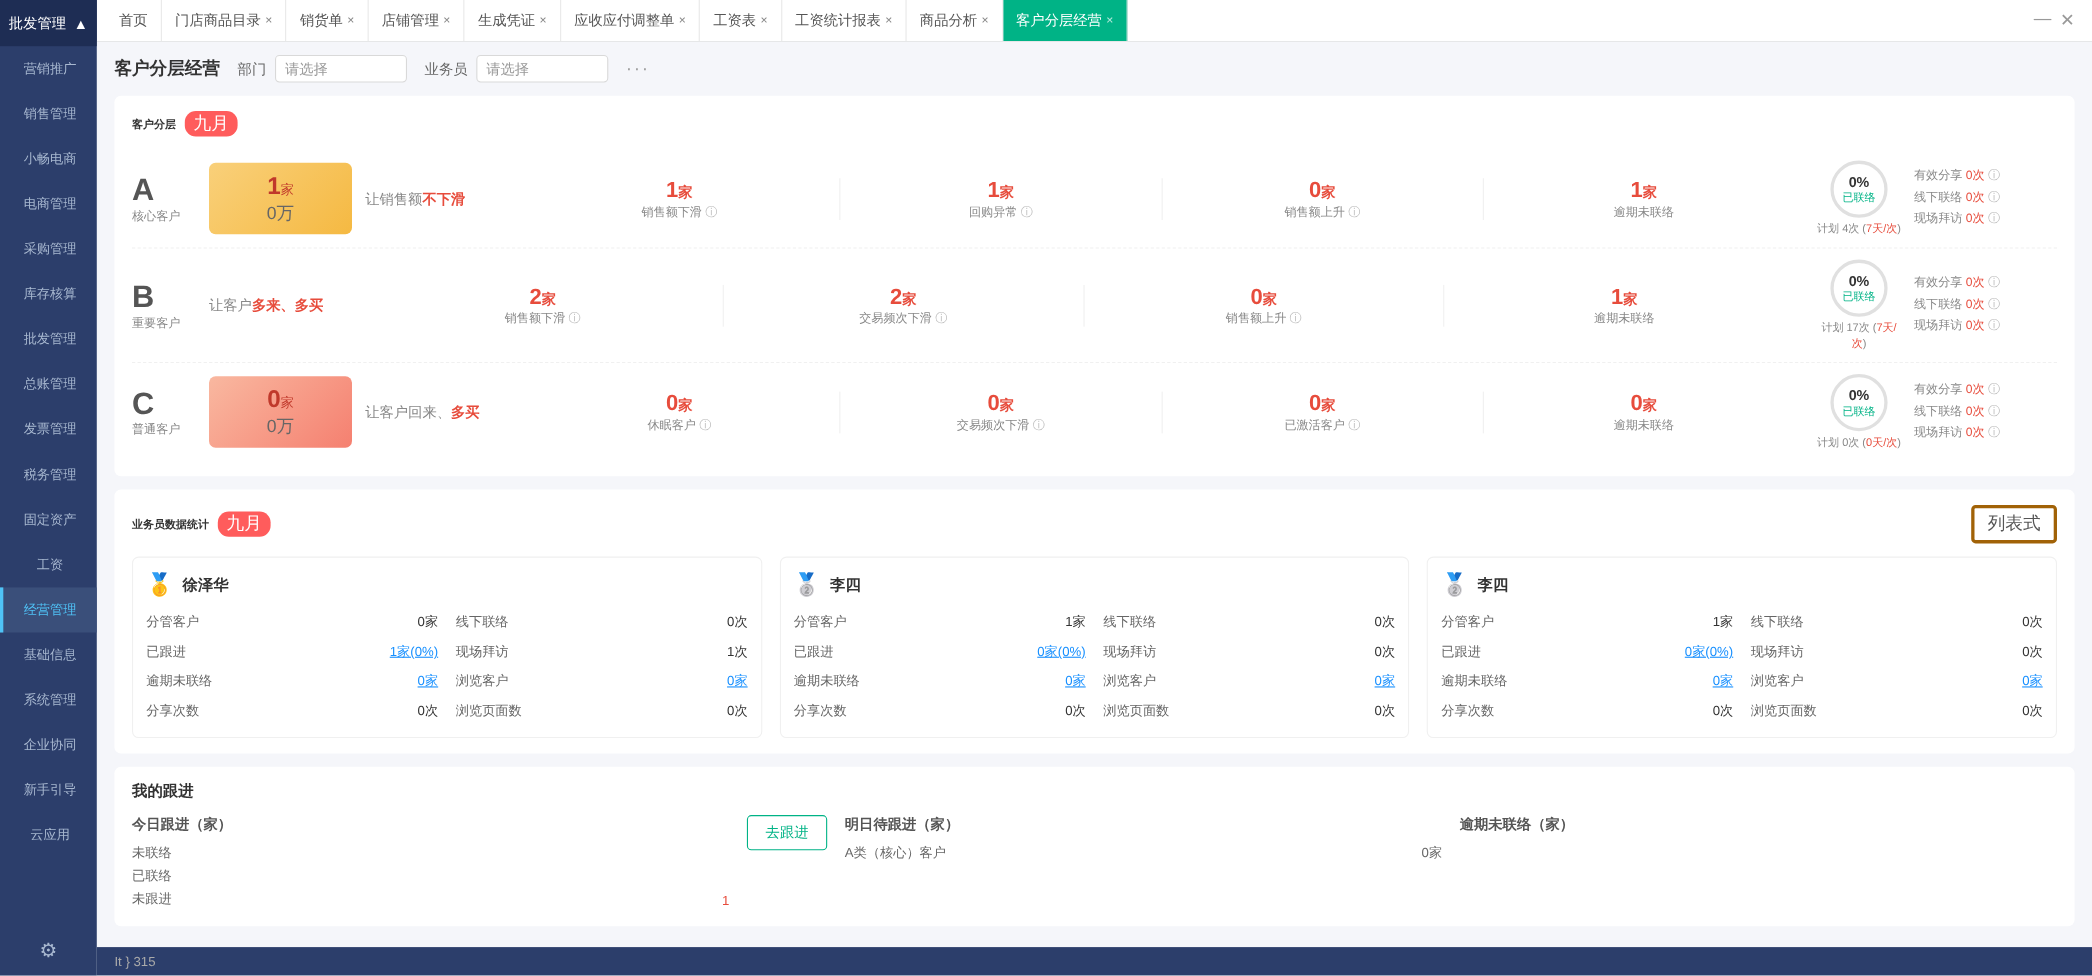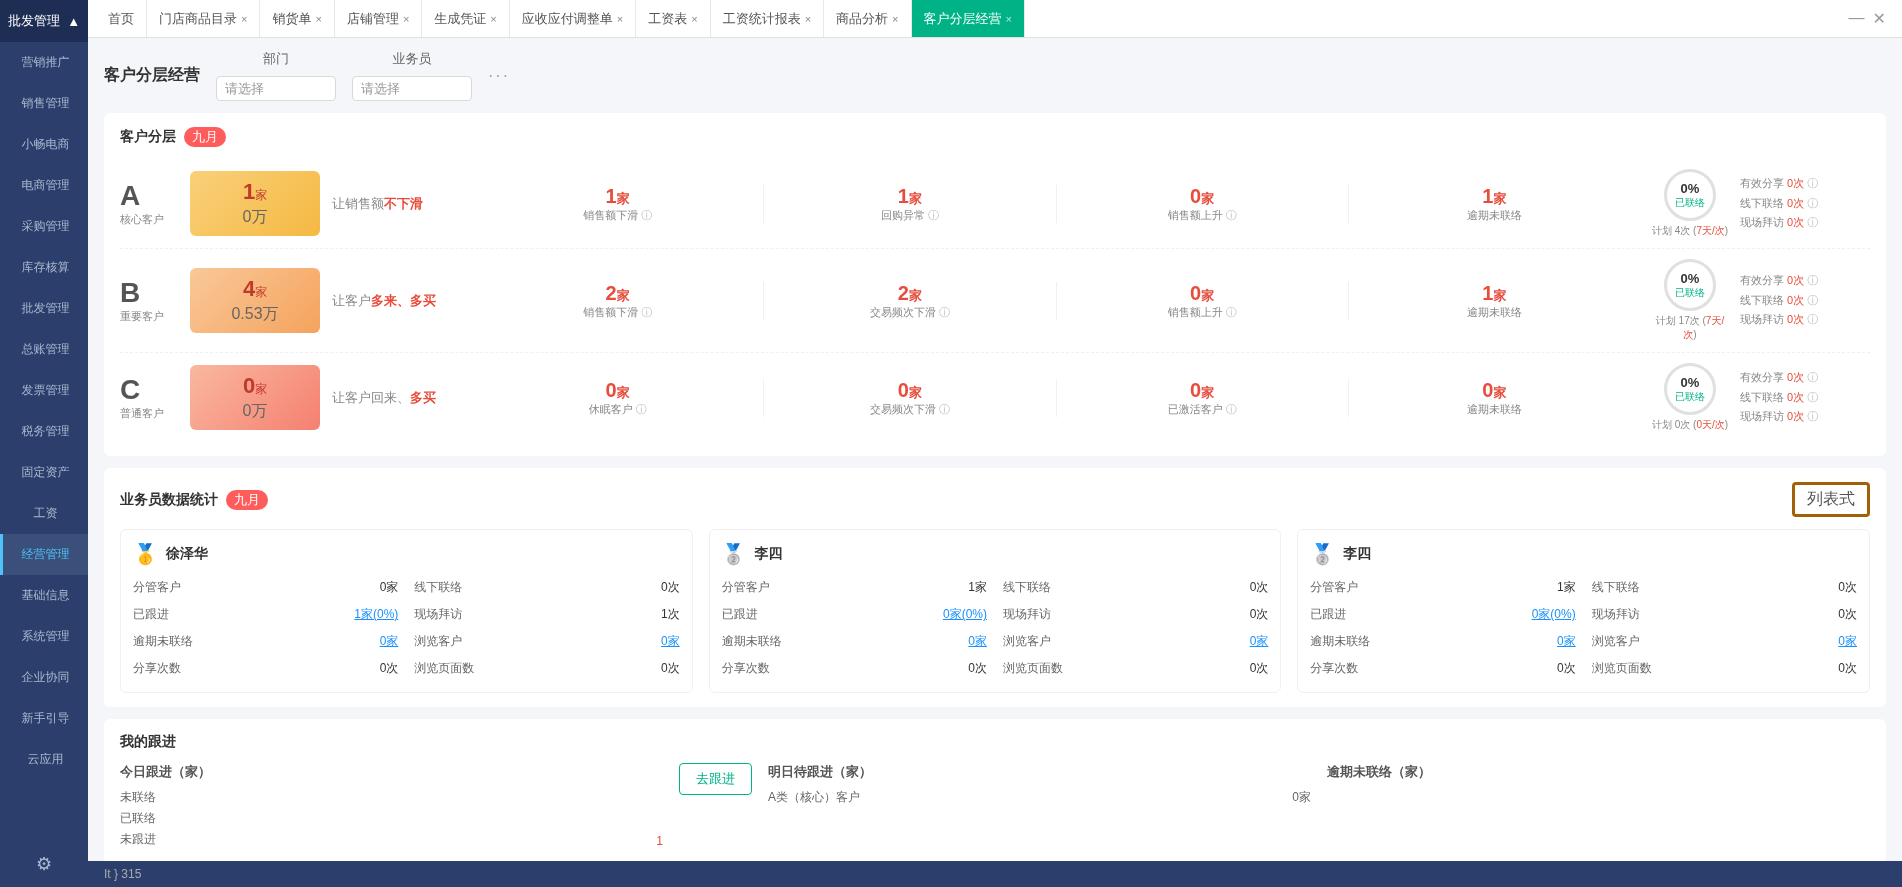--- a/index.html
+++ b/index.html
@@ -88,21 +88,21 @@
     }
 
     
     .page-header {
       display: flex;
       align-items: center;
       gap: 16px;
       margin-bottom: 12px;
     }
     .page-title { font-size: 16px; font-weight: bold; color: #333; }
-    .filter-group { display: flex; align-items: center; gap: 8px; flex-direction: column; }
+    .filter-group { display: flex; align-items: center; gap: 8px; }
     .filter-label { color: #666; font-size: 13px; }
     .filter-select {
       border: 1px solid #d9d9d9;
       border-radius: 4px;
       padding: 4px 24px 4px 8px;
       font-size: 13px;
       color: #999;
       background: #fff;
       appearance: none;
       cursor: pointer;
@@ -116,27 +116,27 @@
       border-radius: 6px;
       padding: 14px 16px;
       margin-bottom: 12px;
     }
     .section-header {
       display: flex;
       align-items: center;
       gap: 8px;
       margin-bottom: 12px;
     }
-    .section-title { font-size: 14px; font-weight: bold; color: #333; }
+    .section-title { font-size: 10px; font-weight: bold; color: #333; }
     .month-badge {
       background: #ff5c5c;
       color: #fff;
       border-radius: 10px;
       padding: 1px 8px;
-      font-size: 13px;
+      font-size: 16px;
     }
 
     
     .tier-row {
       display: flex;
       align-items: center;
       padding: 10px 0;
       border-bottom: 1px dashed #f0f0f0;
       gap: 0;
     }
@@ -489,24 +489,20 @@
 
         <div>现场拜访 <span class="stat-val">0次</span> <span class="info-icon">ⓘ</span></div>
 
     </div>
   </div>
           <div class="tier-row">
     <div class="tier-label">
       <div class="tier-letter">B</div>
       <div class="tier-name">重要客户</div>
     </div>
-    <div class="tier-count-box b">
-      <div><span class="count-num">4</span><span class="count-unit">家</span></div>
-      <div class="count-amount">0.53万</div>
-    </div>
     <div class="tier-tip">
       让客户<span class="tip-highlight">多来、多买</span>
     </div>
     <div class="tier-metrics">
 
         <div class="metric-item">
           <div class="metric-num">2<span style="font-size:13px;">家</span></div>
           <div class="metric-label">销售额下滑<span class="info-icon">ⓘ</span></div>
         </div>
 

